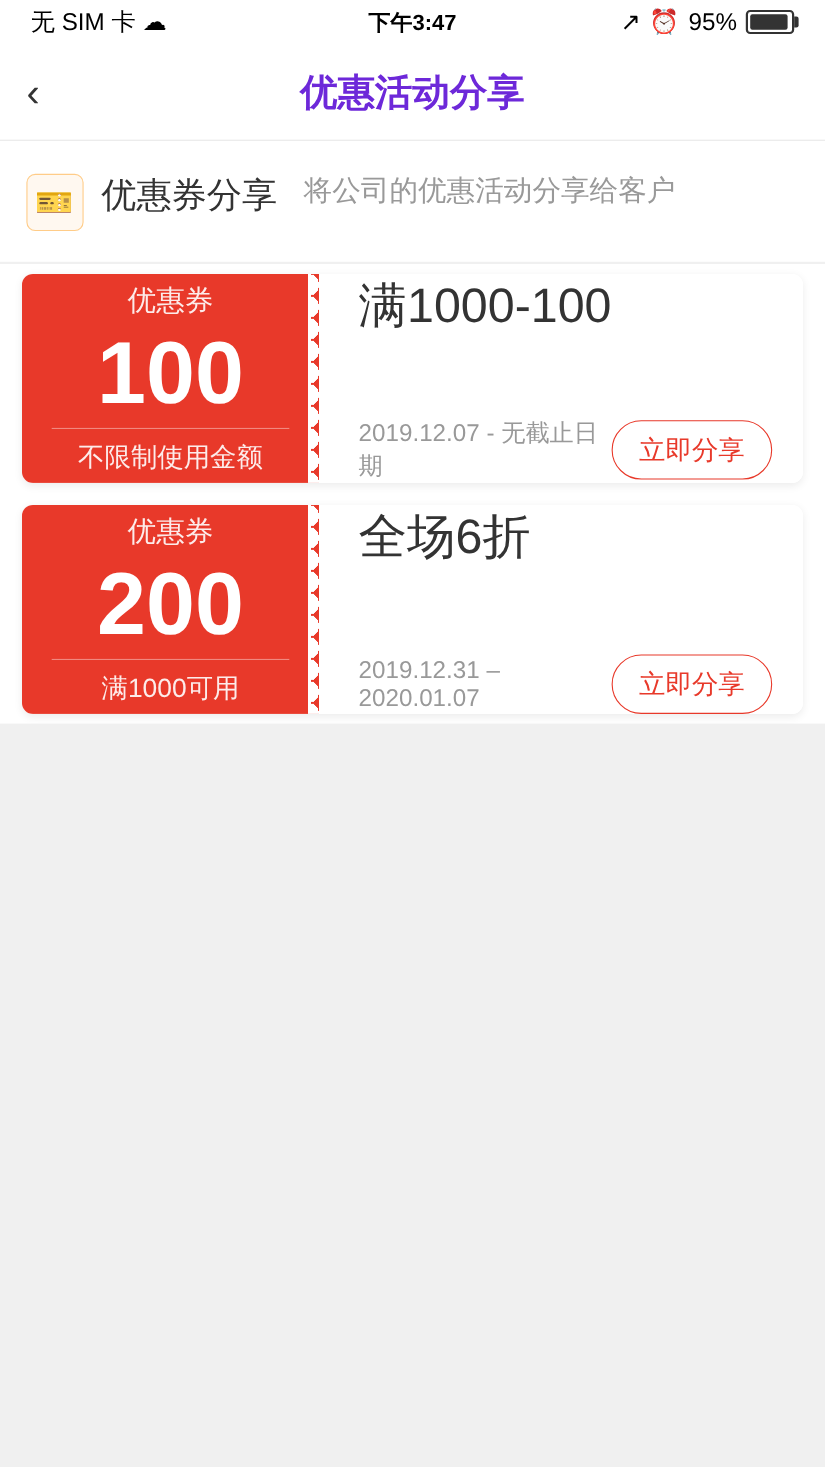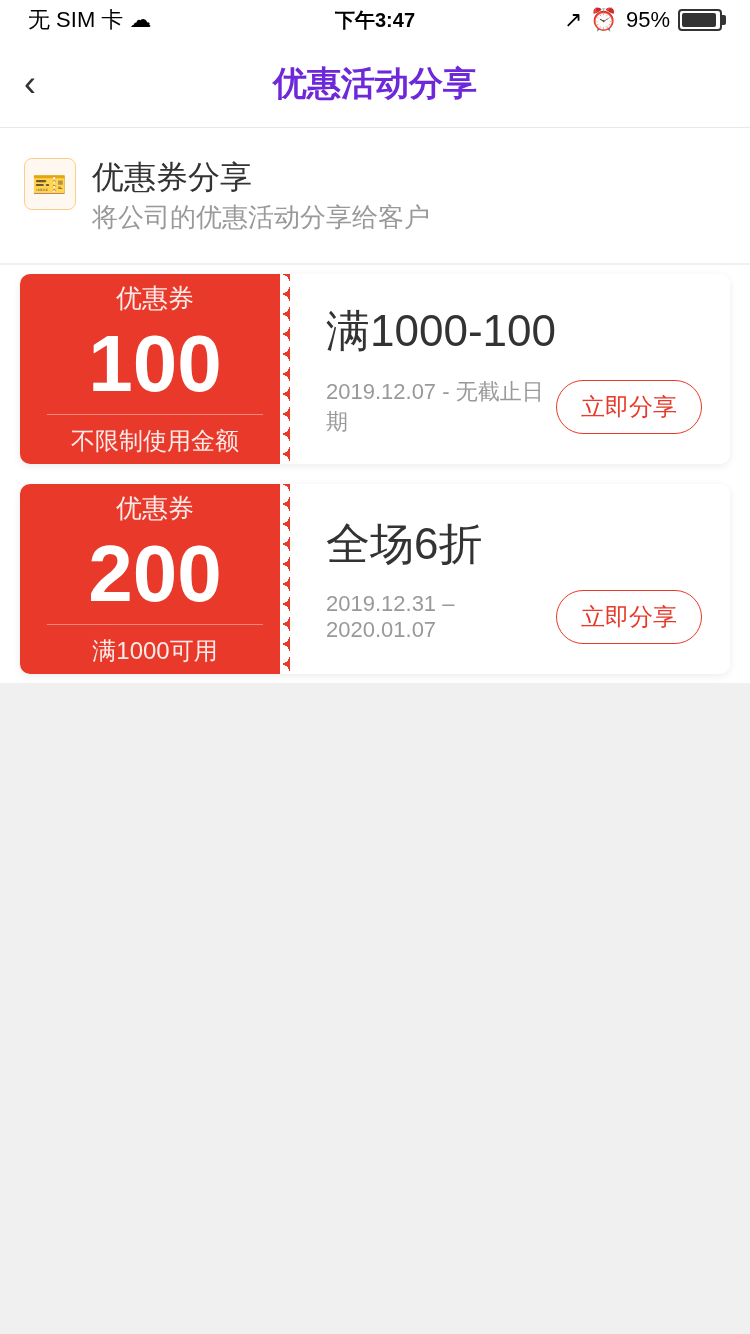--- a/index.html
+++ b/index.html
@@ -111,22 +111,22 @@
       border-radius: 8px;
       display: flex;
       align-items: center;
       justify-content: center;
       font-size: 28px;
       flex-shrink: 0;
       margin-top: 2px;
     }
     .section-text-group {
       display: flex;
-      flex-direction: column;
-      gap: 0;
+      flex-direction: row;
+      gap: 24px;
     }
     .section-title {
       font-size: 32px;
       font-weight: 500;
       color: #333;
     }
     .section-subtitle {
       font-size: 26px;
       color: #999;
     }
@@ -209,21 +209,21 @@
       text-align: center;
       padding: 0 10px;
     }
 
     
     .coupon-right {
       flex: 1;
       background: #fff;
       display: flex;
       flex-direction: column;
-      justify-content: center;
+      justify-content: space-between;
       padding: 0 28px 0 36px;
       gap: 16px;
     }
     .coupon-name {
       font-size: 44px;
       font-weight: 500;
       color: #333;
     }
     .coupon-footer {
       display: flex;

